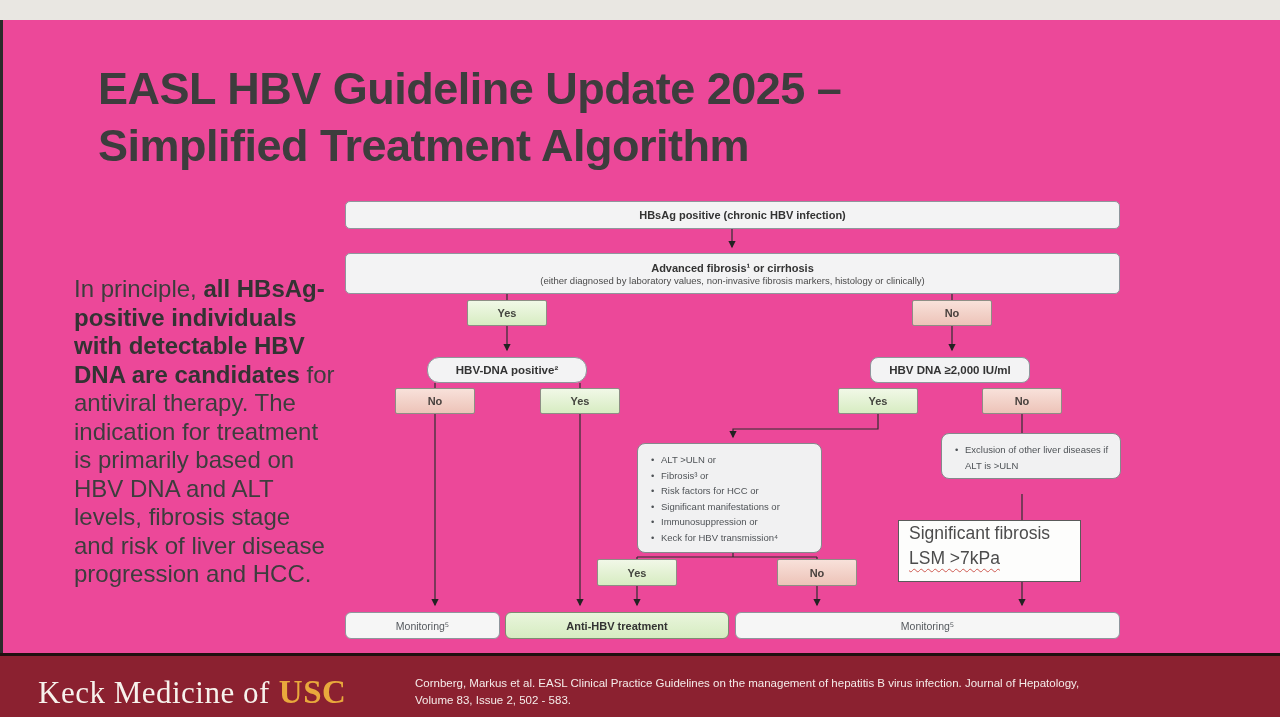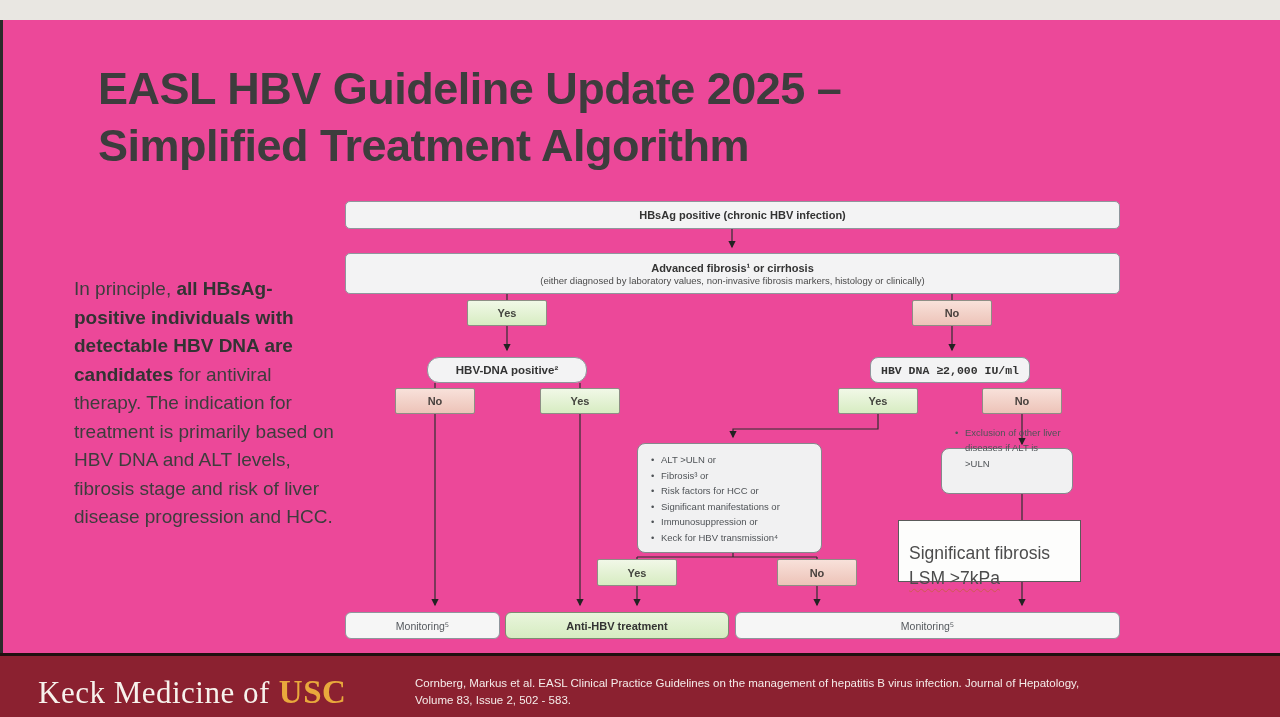--- a/index.html
+++ b/index.html
@@ -19,21 +19,21 @@
     position: absolute; left: 0; top: 0; width: 3px; height: 633px;
     background: #2b2b2b;
   }
   .title {
     position: absolute; left: 98px; top: 40px;
     font-size: 45px; line-height: 57px; font-weight: 600;
     letter-spacing: -0.5px; color: #3d3d3d;
   }
   .intro {
     position: absolute; left: 74px; top: 255px; width: 262px;
-    font-size: 19px; line-height: 28.5px; color: #3d3d3d;
+    font-size: 24px; line-height: 28.5px; color: #3d3d3d;
   }
   .intro b { font-weight: bold; color: #333; }
 
   
   .node {
     position: absolute;
     border: 1.4px solid #8f969c;
     border-radius: 5px;
     background: #f3f3f4;
     display: flex; flex-direction: column;
@@ -60,21 +60,21 @@
     padding: 8px 8px 22px 10px;
     font-size: 9.5px; color: #4f5357; line-height: 15.5px;
     text-align: left;
   }
   .listbox .li { padding-left: 13px; position: relative; }
   .listbox .li::before { content: "•"; position: absolute; left: 3px; }
   .sigbox {
     position: absolute;
     border: 1.4px solid #5a5a5a;
     background: #fdfdfc;
-    padding: 20px 10px;
+    padding: 0 10px;
     font-size: 17.5px; line-height: 25px; color: #4c4c4c;
   }
   .sigbox .squiggle {
     text-decoration: underline;
     text-decoration-style: wavy;
     text-decoration-color: #cf5a52;
     text-decoration-thickness: 1px;
     text-underline-offset: 4px;
   }
   .endbox {
@@ -177,41 +177,41 @@
     <div class="b1" style="font-size:11.5px;">HBV-DNA positive²</div>
   </div>
 
   <div class="yn red" style="left:395px; top:368px;">
     <span>No</span>
   </div>
   <div class="yn green" style="left:540px; top:368px;">
     <span>Yes</span>
   </div>
 
-  <div class="node" style="left:870px; top:337px; width:160px; height:26px; border-radius:8px;font-family:Liberation Mono, monospace;">
+  <div class="node" style="left:870px; top:337px; width:160px; height:26px; border-radius:8px;">
     <div class="b1" style="font-size:11.5px;">HBV DNA ≥2,000 IU/ml</div>
   </div>
 
   <div class="yn green" style="left:838px; top:368px;">
     <span>Yes</span>
   </div>
   <div class="yn red" style="left:982px; top:368px;">
     <span>No</span>
   </div>
 
   <div class="listbox" style="left:637px; top:423px; width:185px; height:110px;">
     <div class="li">ALT &gt;ULN or</div>
     <div class="li">Fibrosis³ or</div>
     <div class="li">Risk factors for HCC or</div>
     <div class="li">Significant manifestations or</div>
     <div class="li">Immunosuppression or</div>
     <div class="li">Keck for HBV transmission⁴</div>
   </div>
 
-  <div class="listbox" style="left:941px; top:428px; width:132px; height:46px; display:flex; align-items:flex-end;">
+  <div class="listbox" style="left:941px; top:413px; width:180px; height:46px; display:flex; align-items:flex-start;">
     <div class="li">Exclusion of other liver diseases if ALT is &gt;ULN</div>
   </div>
 
   <div class="sigbox" style="left:898px; top:500px; width:183px; height:62px;">
     <div>Significant fibrosis</div>
     <div><span class="squiggle">LSM &gt;7kPa</span></div>
   </div>
 
   <div class="yn green" style="left:597px; top:539px; height:27px;">
     <span>Yes</span>

